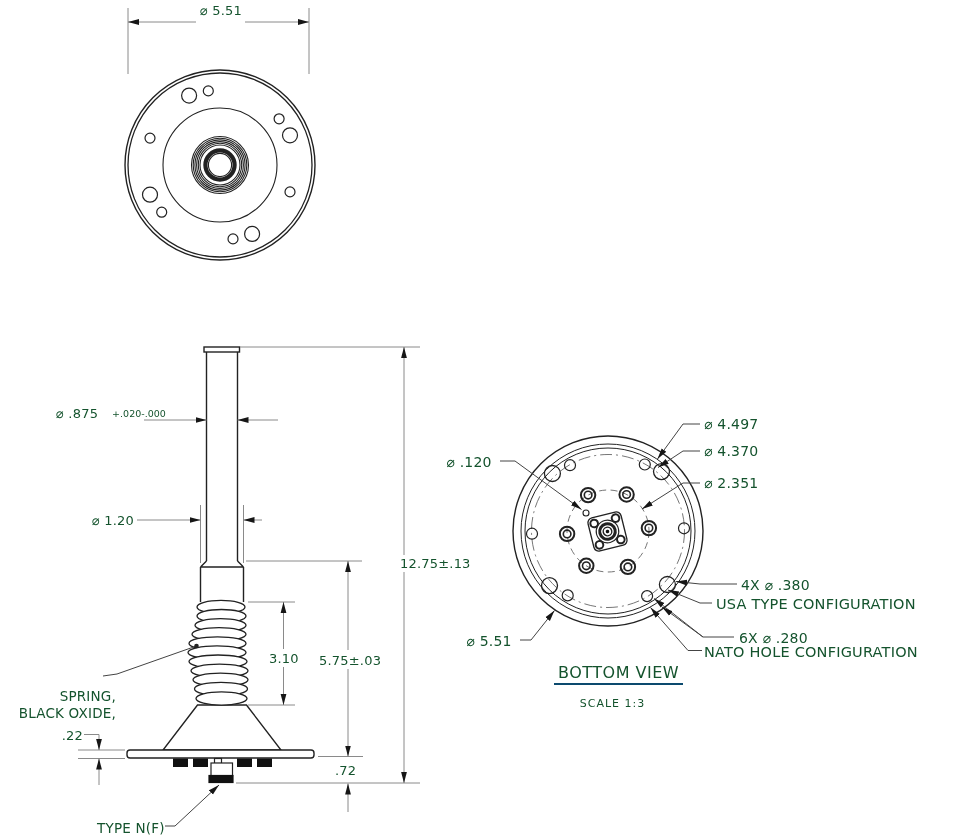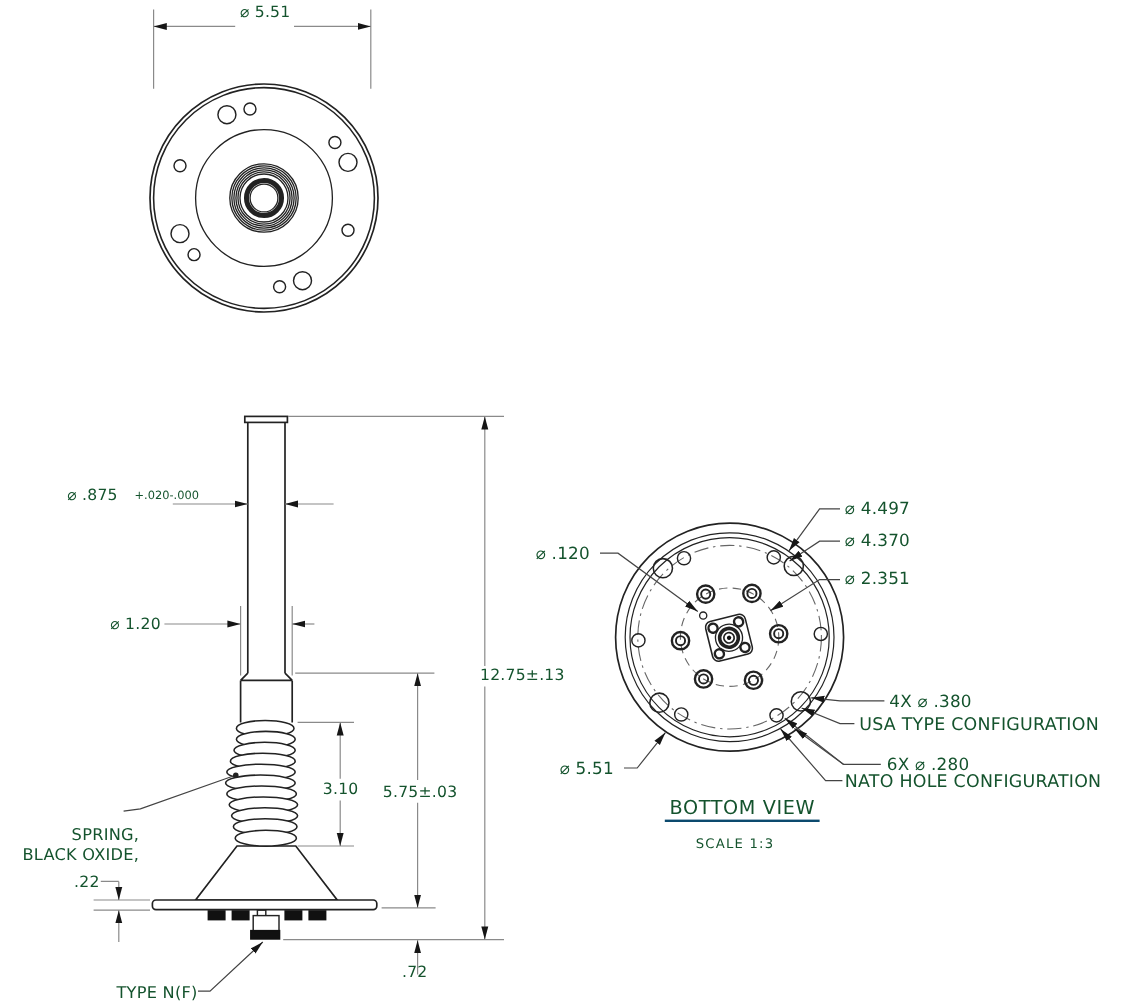--- a/index.html
+++ b/index.html
@@ -233,21 +233,21 @@
   <span class="tolstack">
     <span>+.020</span>
     <span>-.000</span>
   </span>
 </div>
 <div class="lbl rt" style="left:84px;top:513px;width:50px;">⌀ 1.20</div>
 <div class="lbl bg" style="left:369px;top:556px;margin-left:28px;">12.75±.13</div>
 <div class="lbl bg" style="left:316px;top:653px;">5.75±.03</div>
 <div class="lbl bg" style="left:266px;top:651px;">3.10</div>
 <div class="lbl rt" style="left:53px;top:728px;width:30px;">.22</div>
-<div class="lbl" style="left:335px;top:763px;margin-top:40px;">.72</div>
+<div class="lbl" style="left:335px;top:763px;">.72</div>
 <div class="lbl rt springlbl" style="left:16px;top:653px;width:100px;margin-top:35px;">
   <div>SPRING,</div>
   <div>BLACK OXIDE,</div>
 </div>
 <div class="lbl" style="left:97px;top:820px;font-size:13.5px;">TYPE N(F)</div>
 
 <div class="lbl callout" style="left:704px;top:416px;">⌀ 4.497</div>
 <div class="lbl callout" style="left:704px;top:443px;">⌀ 4.370</div>
 <div class="lbl callout" style="left:704px;top:475px;">⌀ 2.351</div>
 <div class="lbl callout" style="left:741px;top:577px;">4X ⌀ .380</div>

